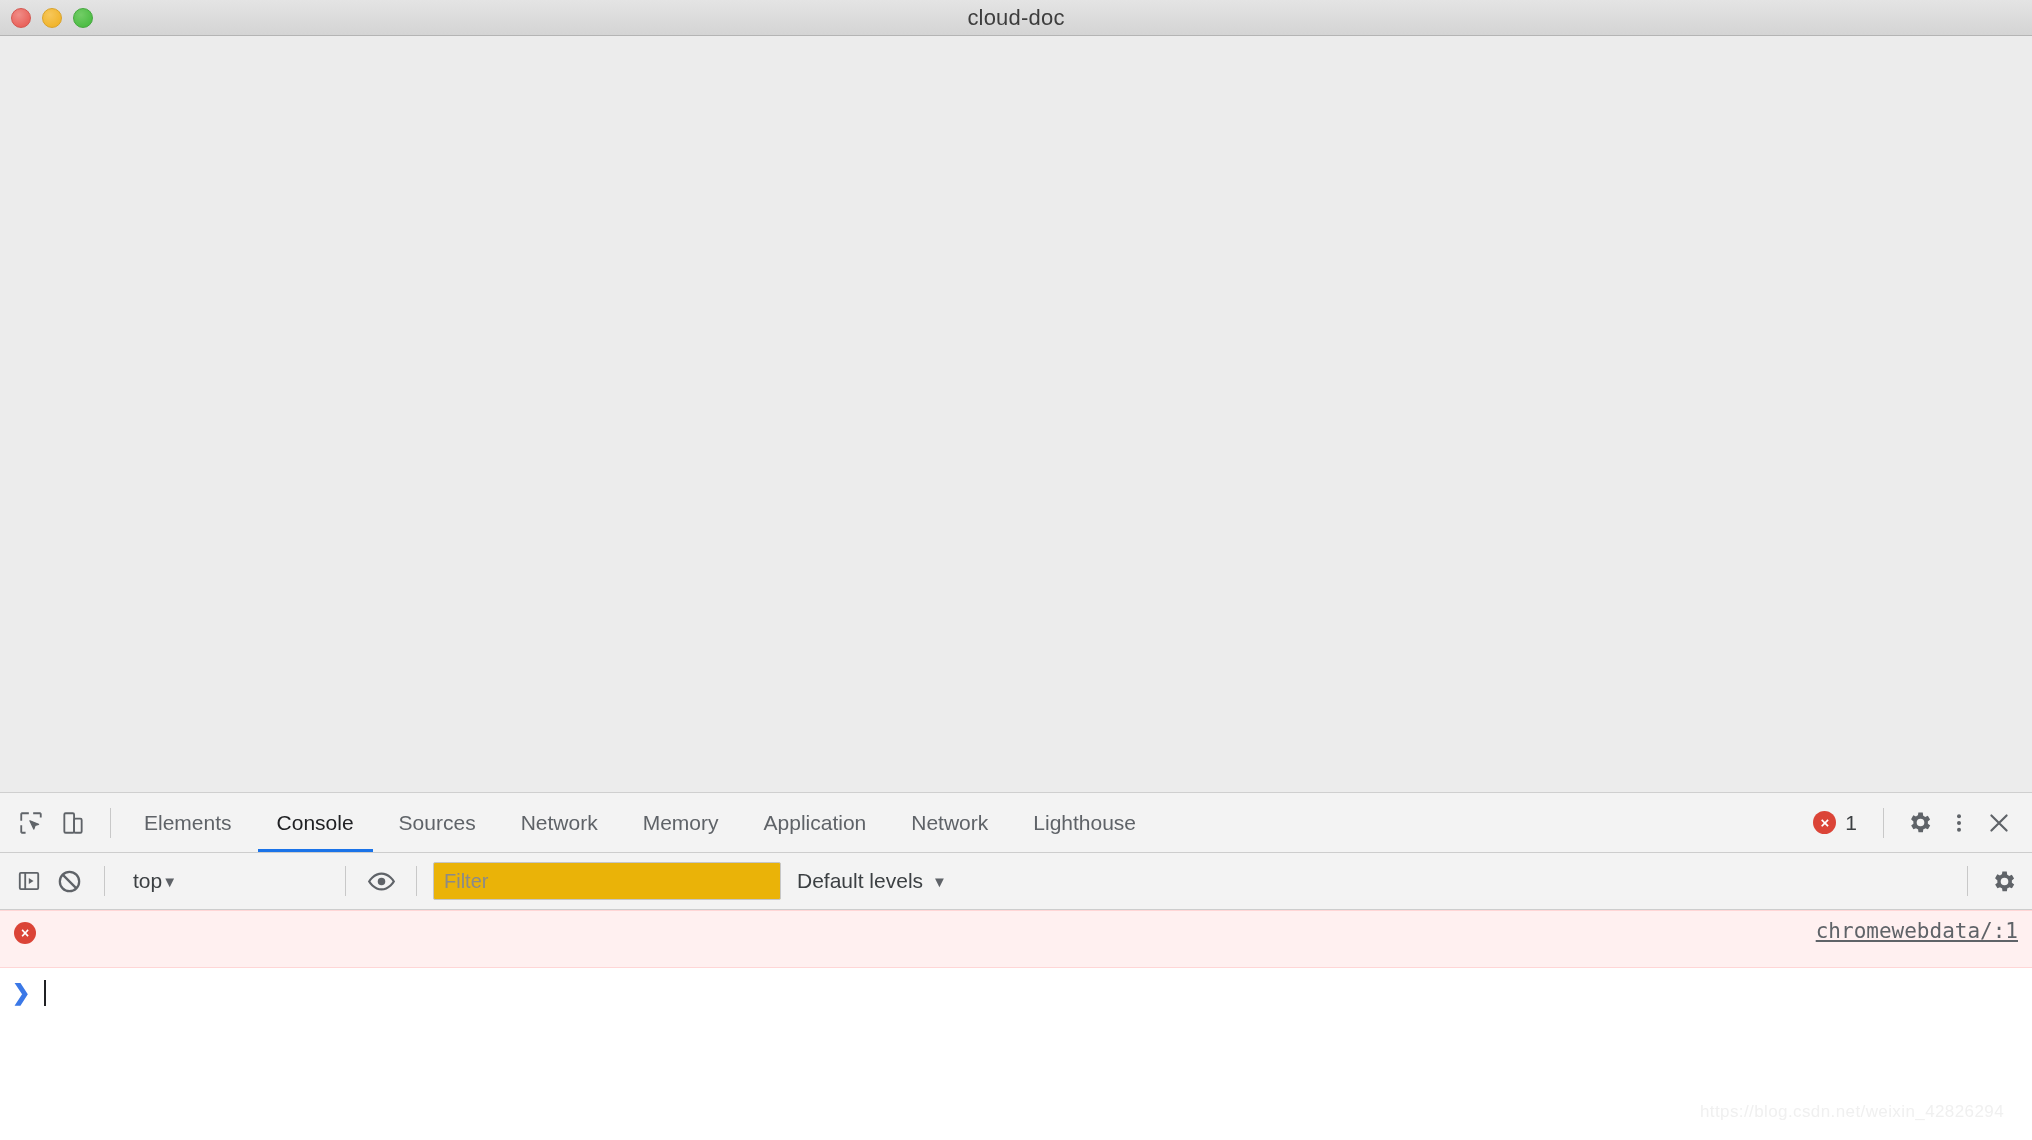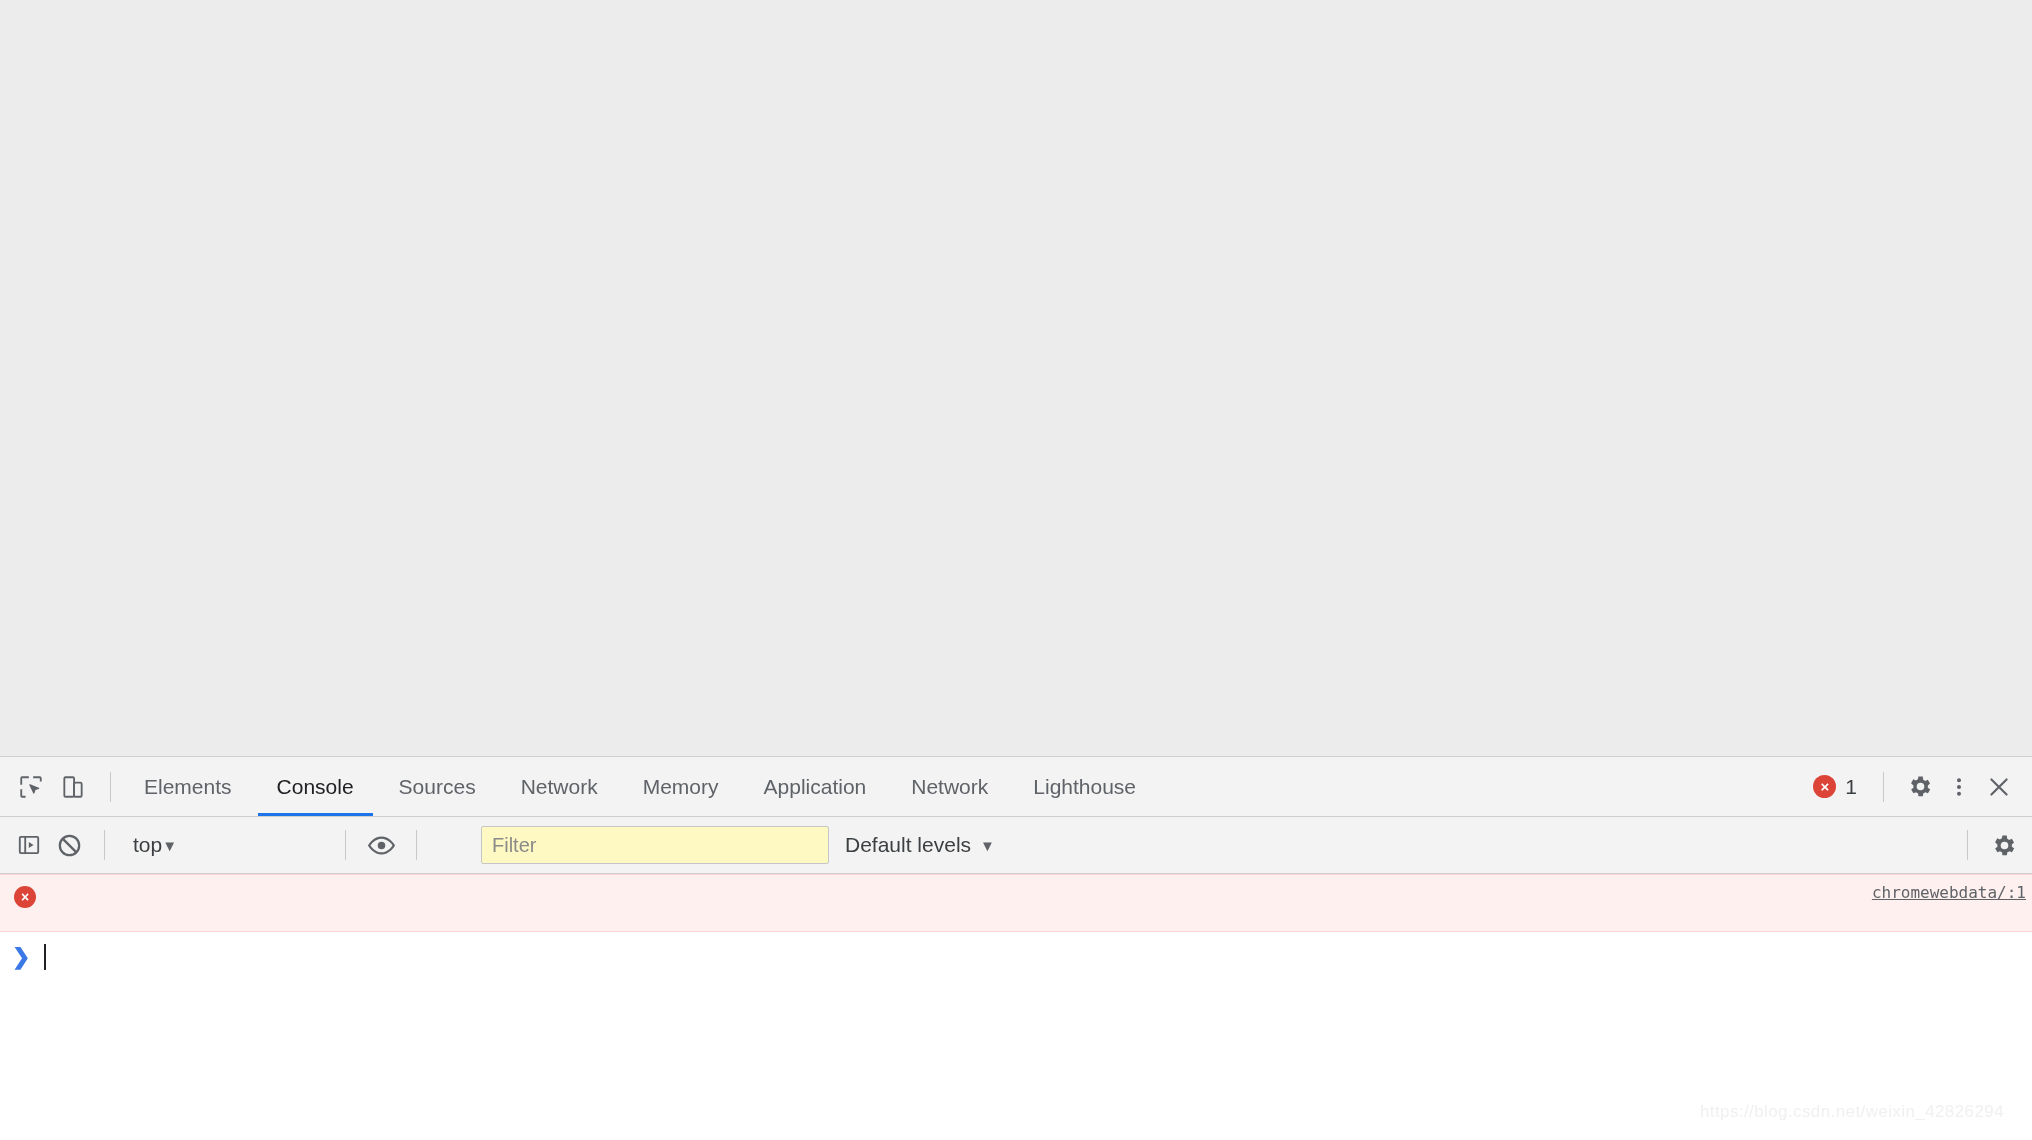--- a/index.html
+++ b/index.html
@@ -72,23 +72,22 @@
     background: #f3f3f3; border-bottom: 1px solid #cdcdcd; padding: 0 10px; gap: 2px;
   }
   .ctx-select {
     display: flex; align-items: center; justify-content: flex-start;
     width: 208px; height: 34px; padding: 0 10px 0 12px; cursor: pointer;
     font-size: 21px; color: #3c4043;
   }
   .caret { font-size: 15px; color: #5f6368; }
   .filter-input {
     width: 348px; height: 38px; border: 1px solid #c6c6c6; border-radius: 2px;
-    background: #fef9c3; font-size: 20px; color: #3c4043; padding: 0 10px;
+    background: #eab308; font-size: 20px; color: #3c4043; padding: 0 10px;
     font-family: "Liberation Sans", sans-serif;
-    margin-left: 48px;
   }
   .filter-input::placeholder { color: #8a8a8a; }
   .levels {
     display: flex; align-items: center; gap: 9px; padding: 0 14px; height: 34px;
     font-size: 21px; color: #3c4043; cursor: pointer;
   }
   .toolbar-spacer { flex: 1 1 auto; }
 
   
   .console-body { flex: 1 1 auto; background: #fff; overflow: hidden; position: relative; }
@@ -102,40 +101,48 @@
     flex: 0 0 auto; width: 22px; height: 22px; border-radius: 50%; background: #db4437;
     color: #fff; font-size: 14px; font-weight: 700; display: flex; align-items: center;
     justify-content: center; margin: 6px 11px 0 4px;
   }
   .msg-text {
     font-family: "DejaVu Sans Mono", monospace; font-size: 19.5px; line-height: 26px;
     color: #e02020; word-break: break-all; padding-right: 250px; letter-spacing: -0.2px;
   }
   .msg-link { color: #d93025; text-decoration: underline; cursor: pointer; }
   .msg-source {
-    position: absolute; right: 6px; top: 8px;
-    font-family: "DejaVu Sans Mono", monospace; font-size: 16px;
+    position: absolute; right: 14px; top: 8px;
+    font-family: "DejaVu Sans Mono", monospace; font-size: 21px;
     color: #5f6368; text-decoration: underline; cursor: pointer; white-space: nowrap;
   }
 
   .prompt-row { display: flex; align-items: center; padding: 8px 10px 0 12px; height: 42px; }
   .prompt-caret { color: #3b78e7; font-size: 22px; font-weight: 700; margin-right: 14px; line-height: 1; }
   .prompt-cursor { width: 2px; height: 26px; background: #202124; animation: blink 1.06s step-end infinite; }
   @keyframes blink { 50% { opacity: 0; } }
 
   .watermark {
     position: absolute; right: 28px; bottom: 18px;
     font-size: 17px; color: #f0f0f0; letter-spacing: .4px; user-select: none;
   }
 </style>
 </head>
 <body>
 
 <div class="app-window">
 
+  <div class="titlebar">
+    <div class="traffic-lights">
+      <span class="light close"></span>
+      <span class="light min"></span>
+      <span class="light max"></span>
+    </div>
+    <div class="window-title">cloud-doc</div>
+  </div>
 
   <div class="viewport"></div>
 
   <div class="devtools">
 
     <div class="dt-tabbar">
       <div class="tb-left">
         <div class="tb-icon-btn">
           <svg width="26" height="26" viewBox="0 0 24 24" fill="none" stroke="#5f6368" stroke-width="1.7">
             <path d="M3 3h7M3 3v7M21 3h-7M21 3v4M3 21h4M3 21v-7"></path>

